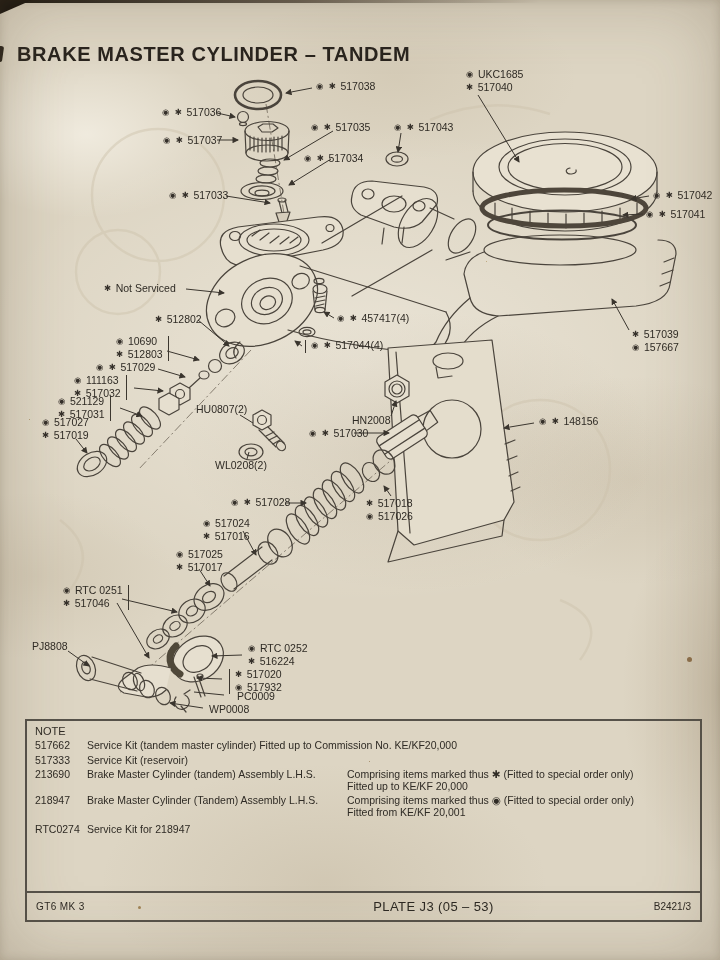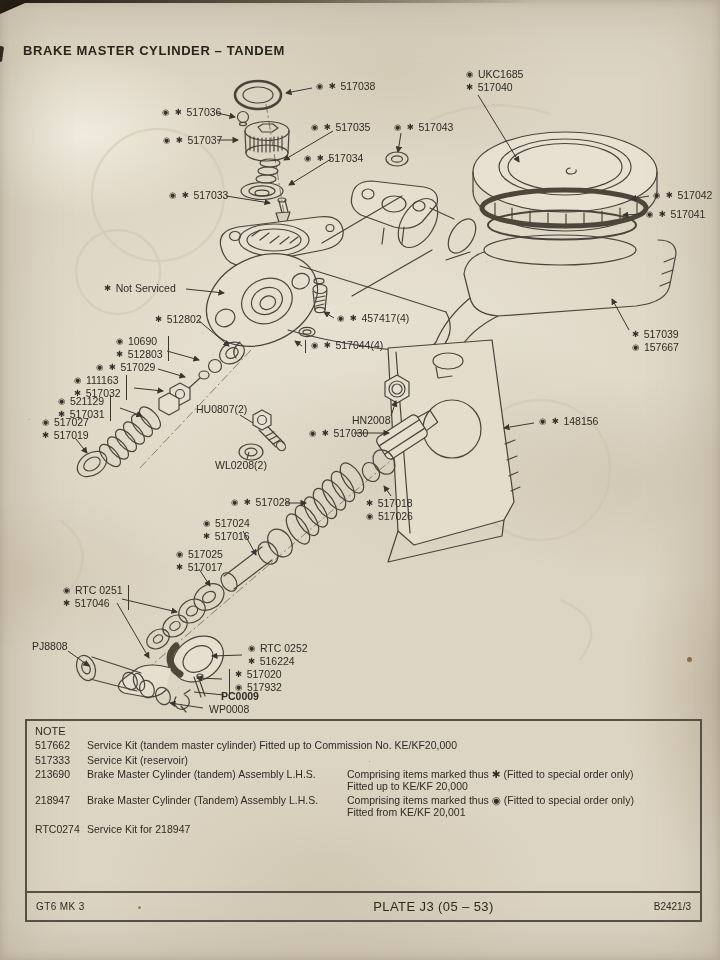--- a/index.html
+++ b/index.html
@@ -19,21 +19,21 @@
   }
   .page::after{content:"";position:absolute;inset:0;pointer-events:none;
     box-shadow: inset 0 0 70px rgba(92,76,50,.28), inset 0 0 10px rgba(70,58,36,.18);}
   .top-edge{position:absolute;top:0;left:0;width:540px;height:3px;
     background:linear-gradient(90deg,#17130e,#6b6154 55%,rgba(107,97,84,0));}
   .corner-wedge{position:absolute;top:0;left:0;width:0;height:0;
     border-top:14px solid #17130e;border-right:32px solid transparent;}
   .edge-nick{position:absolute;left:-2px;top:46px;width:5px;height:16px;background:#2a241c;border-radius:2px;transform:rotate(8deg);}
   .specks{position:absolute;left:687px;top:657px;width:5px;height:5px;border-radius:50%;background:#8d6f4b;
     box-shadow:-550px 248px 0 -1px #a08457, -203px -398px 0 -2px #b59a6a, -320px 102px 0 -2px #9c805a, -660px -240px 0 -2px #a78c60;}
-  .title{position:absolute;left:23px;top:43px;font-size:13px;font-weight:bold;letter-spacing:.6px;color:#29241e;white-space:nowrap;}
+  .title{position:absolute;left:17px;top:43px;font-size:20px;font-weight:bold;letter-spacing:.6px;color:#29241e;white-space:nowrap;}
   svg.diagram{position:absolute;left:0;top:0;}
   .labels-layer{position:absolute;left:0;top:0;width:720px;height:960px;pointer-events:none;}
   .plabel{position:absolute;white-space:nowrap;font-size:10.5px;line-height:11.5px;color:#2f2b25;}
   .plabel .pline{display:flex;align-items:baseline;}
   .plabel .mark{font-size:8.5px;margin-right:3px;letter-spacing:1.5px;position:relative;top:-1px;color:#35302a;}
   .plabel.br-right{border-right:1.3px solid #3c372f;padding-right:5px;}
   .plabel.br-left{border-left:1.3px solid #3c372f;padding-left:5px;}
   .note-box{position:absolute;left:25px;top:719px;width:677px;height:203px;border:2px solid #56524a;box-sizing:border-box;}
   .note-inner{padding:4px 8px 0 8px;}
   .note-heading{font-size:11px;margin-bottom:3px;color:#2f2b25;}
@@ -579,21 +579,21 @@
       <div class="plabel br-left" style="left: 229px; top: 669px;">
         <div class="pline">
           <span class="mark">✱</span>
           <span>517020</span>
         </div>
         <div class="pline">
           <span class="mark">◉</span>
           <span>517932</span>
         </div>
       </div>
-      <div class="plabel" style="left: 221px; top: 691px; font-weight: bold;">
+      <div class="plabel" style="left: 237px; top: 691px;">
         <div class="pline">
           <span>PC0009</span>
         </div>
       </div>
       <div class="plabel" style="left: 209px; top: 704px;">
         <div class="pline">
           <span>WP0008</span>
         </div>
       </div>
     </div>

